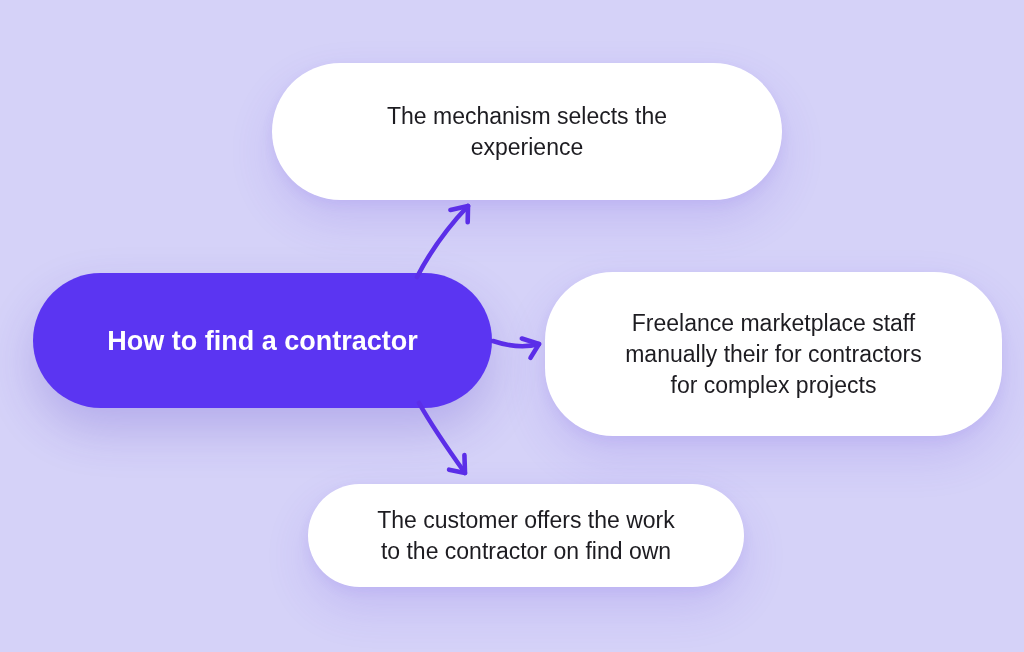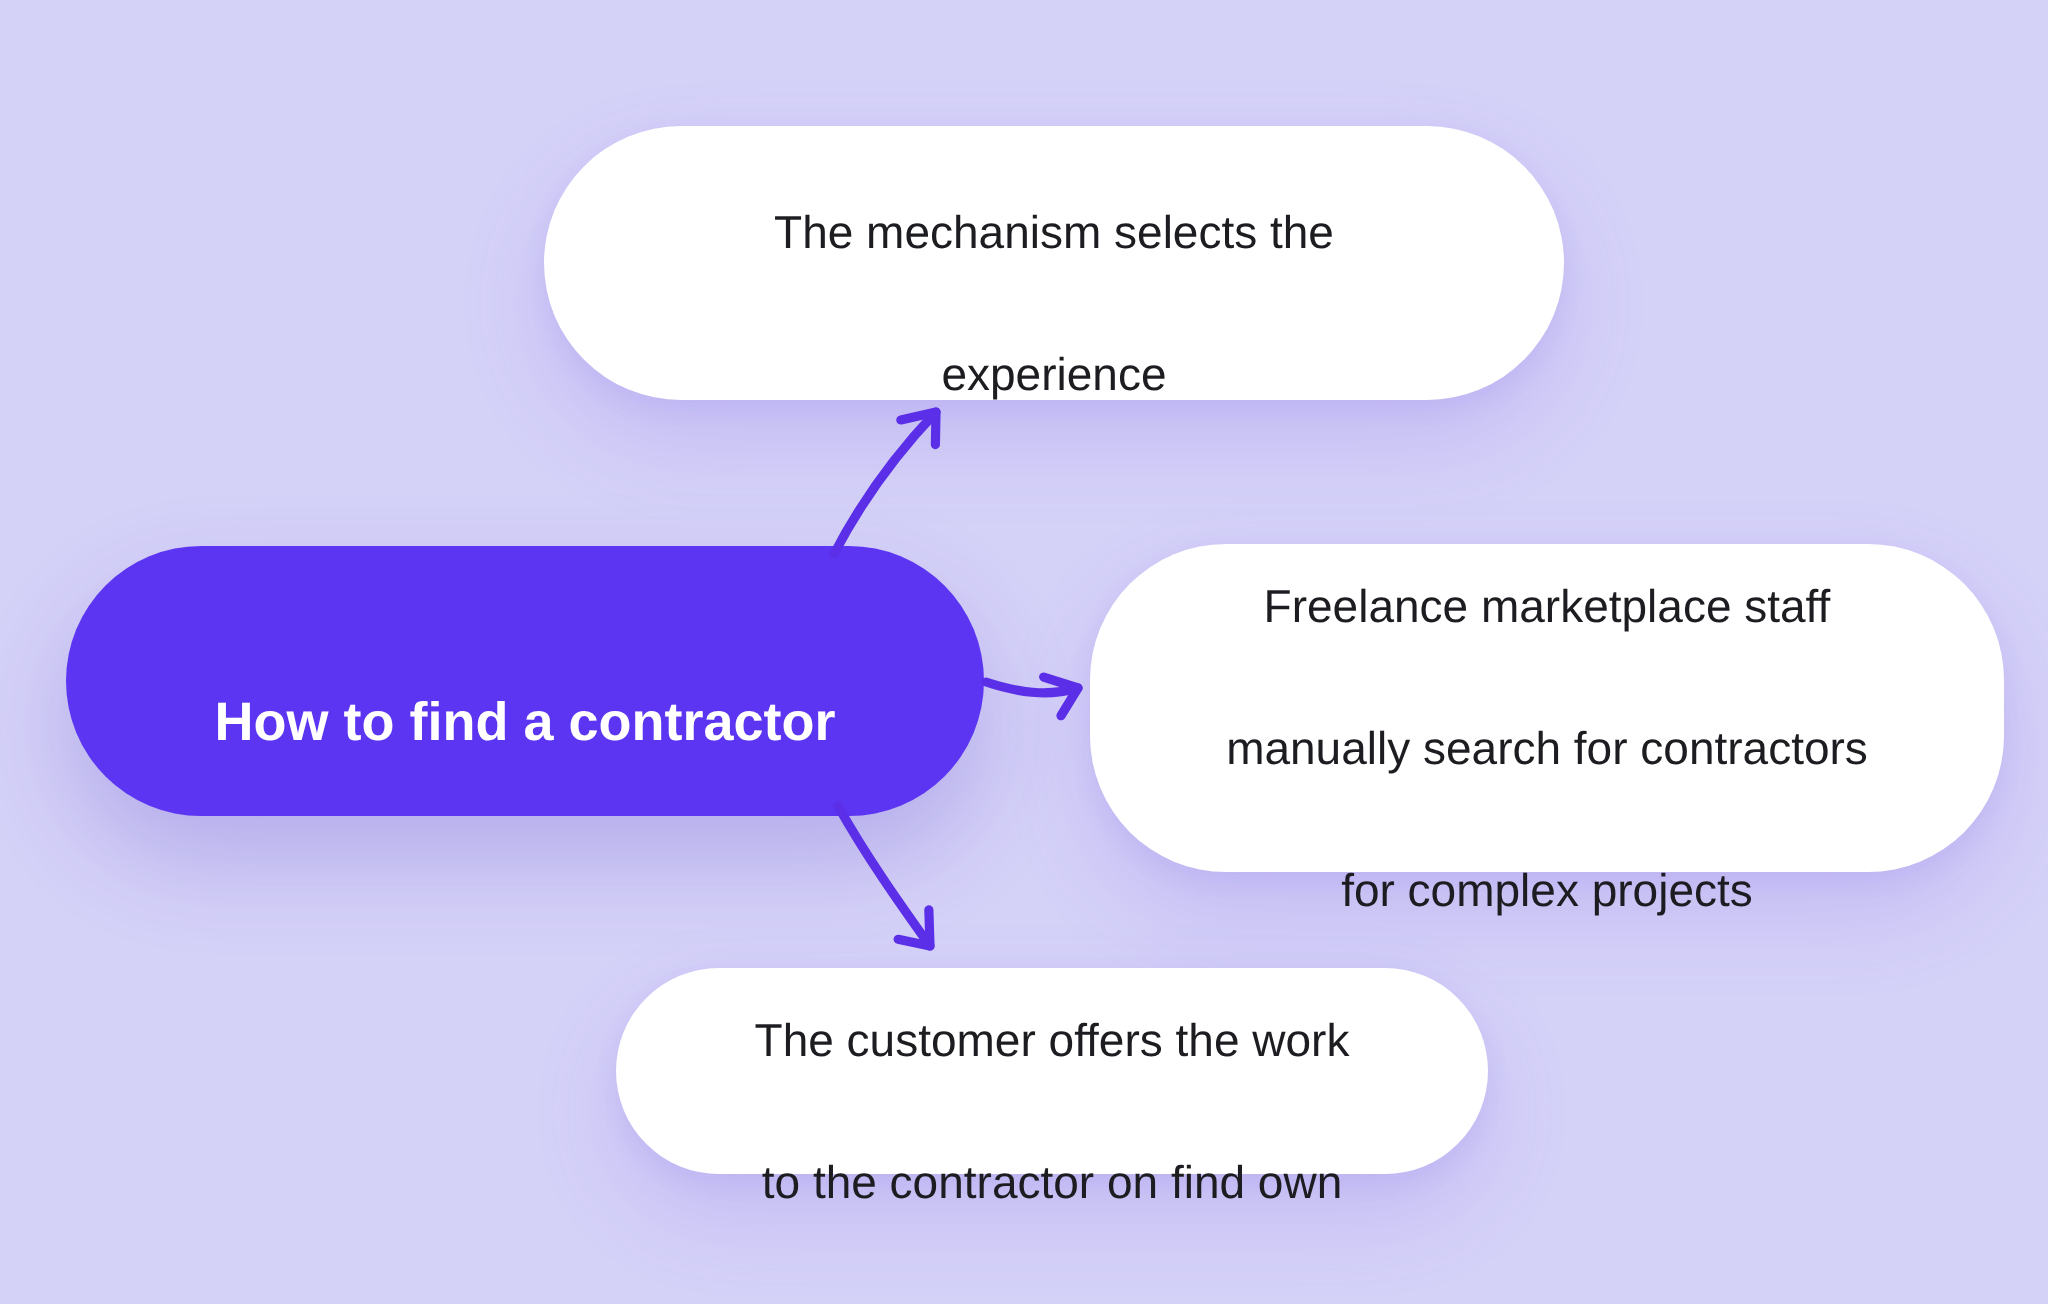--- a/index.html
+++ b/index.html
@@ -69,21 +69,20 @@
   .node-bottom {
     left: 308px;
     top: 484px;
     width: 436px;
     height: 103px;
     border-radius: 52px;
     padding: 0 34px;
   }
   .node-text span {
     display: block;
-    margin-top: 40px;
   }
   .arrows {
     position: absolute;
     left: 0;
     top: 0;
     width: 1024px;
     height: 652px;
     z-index: 3;
     pointer-events: none;
     overflow: visible;
@@ -109,21 +108,21 @@
   <div class="node node-branch node-top">
     <div class="node-text">
       <span>The mechanism selects the</span>
       <span>experience</span>
     </div>
   </div>
 
   <div class="node node-branch node-right">
     <div class="node-text">
       <span>Freelance marketplace staff</span>
-      <span>manually search for contractors</span>
+      <span>manually their for contractors</span>
       <span>for complex projects</span>
     </div>
   </div>
 
   <div class="node node-branch node-bottom">
     <div class="node-text">
       <span>The customer offers the work</span>
       <span>to the contractor on find own</span>
     </div>
   </div>

